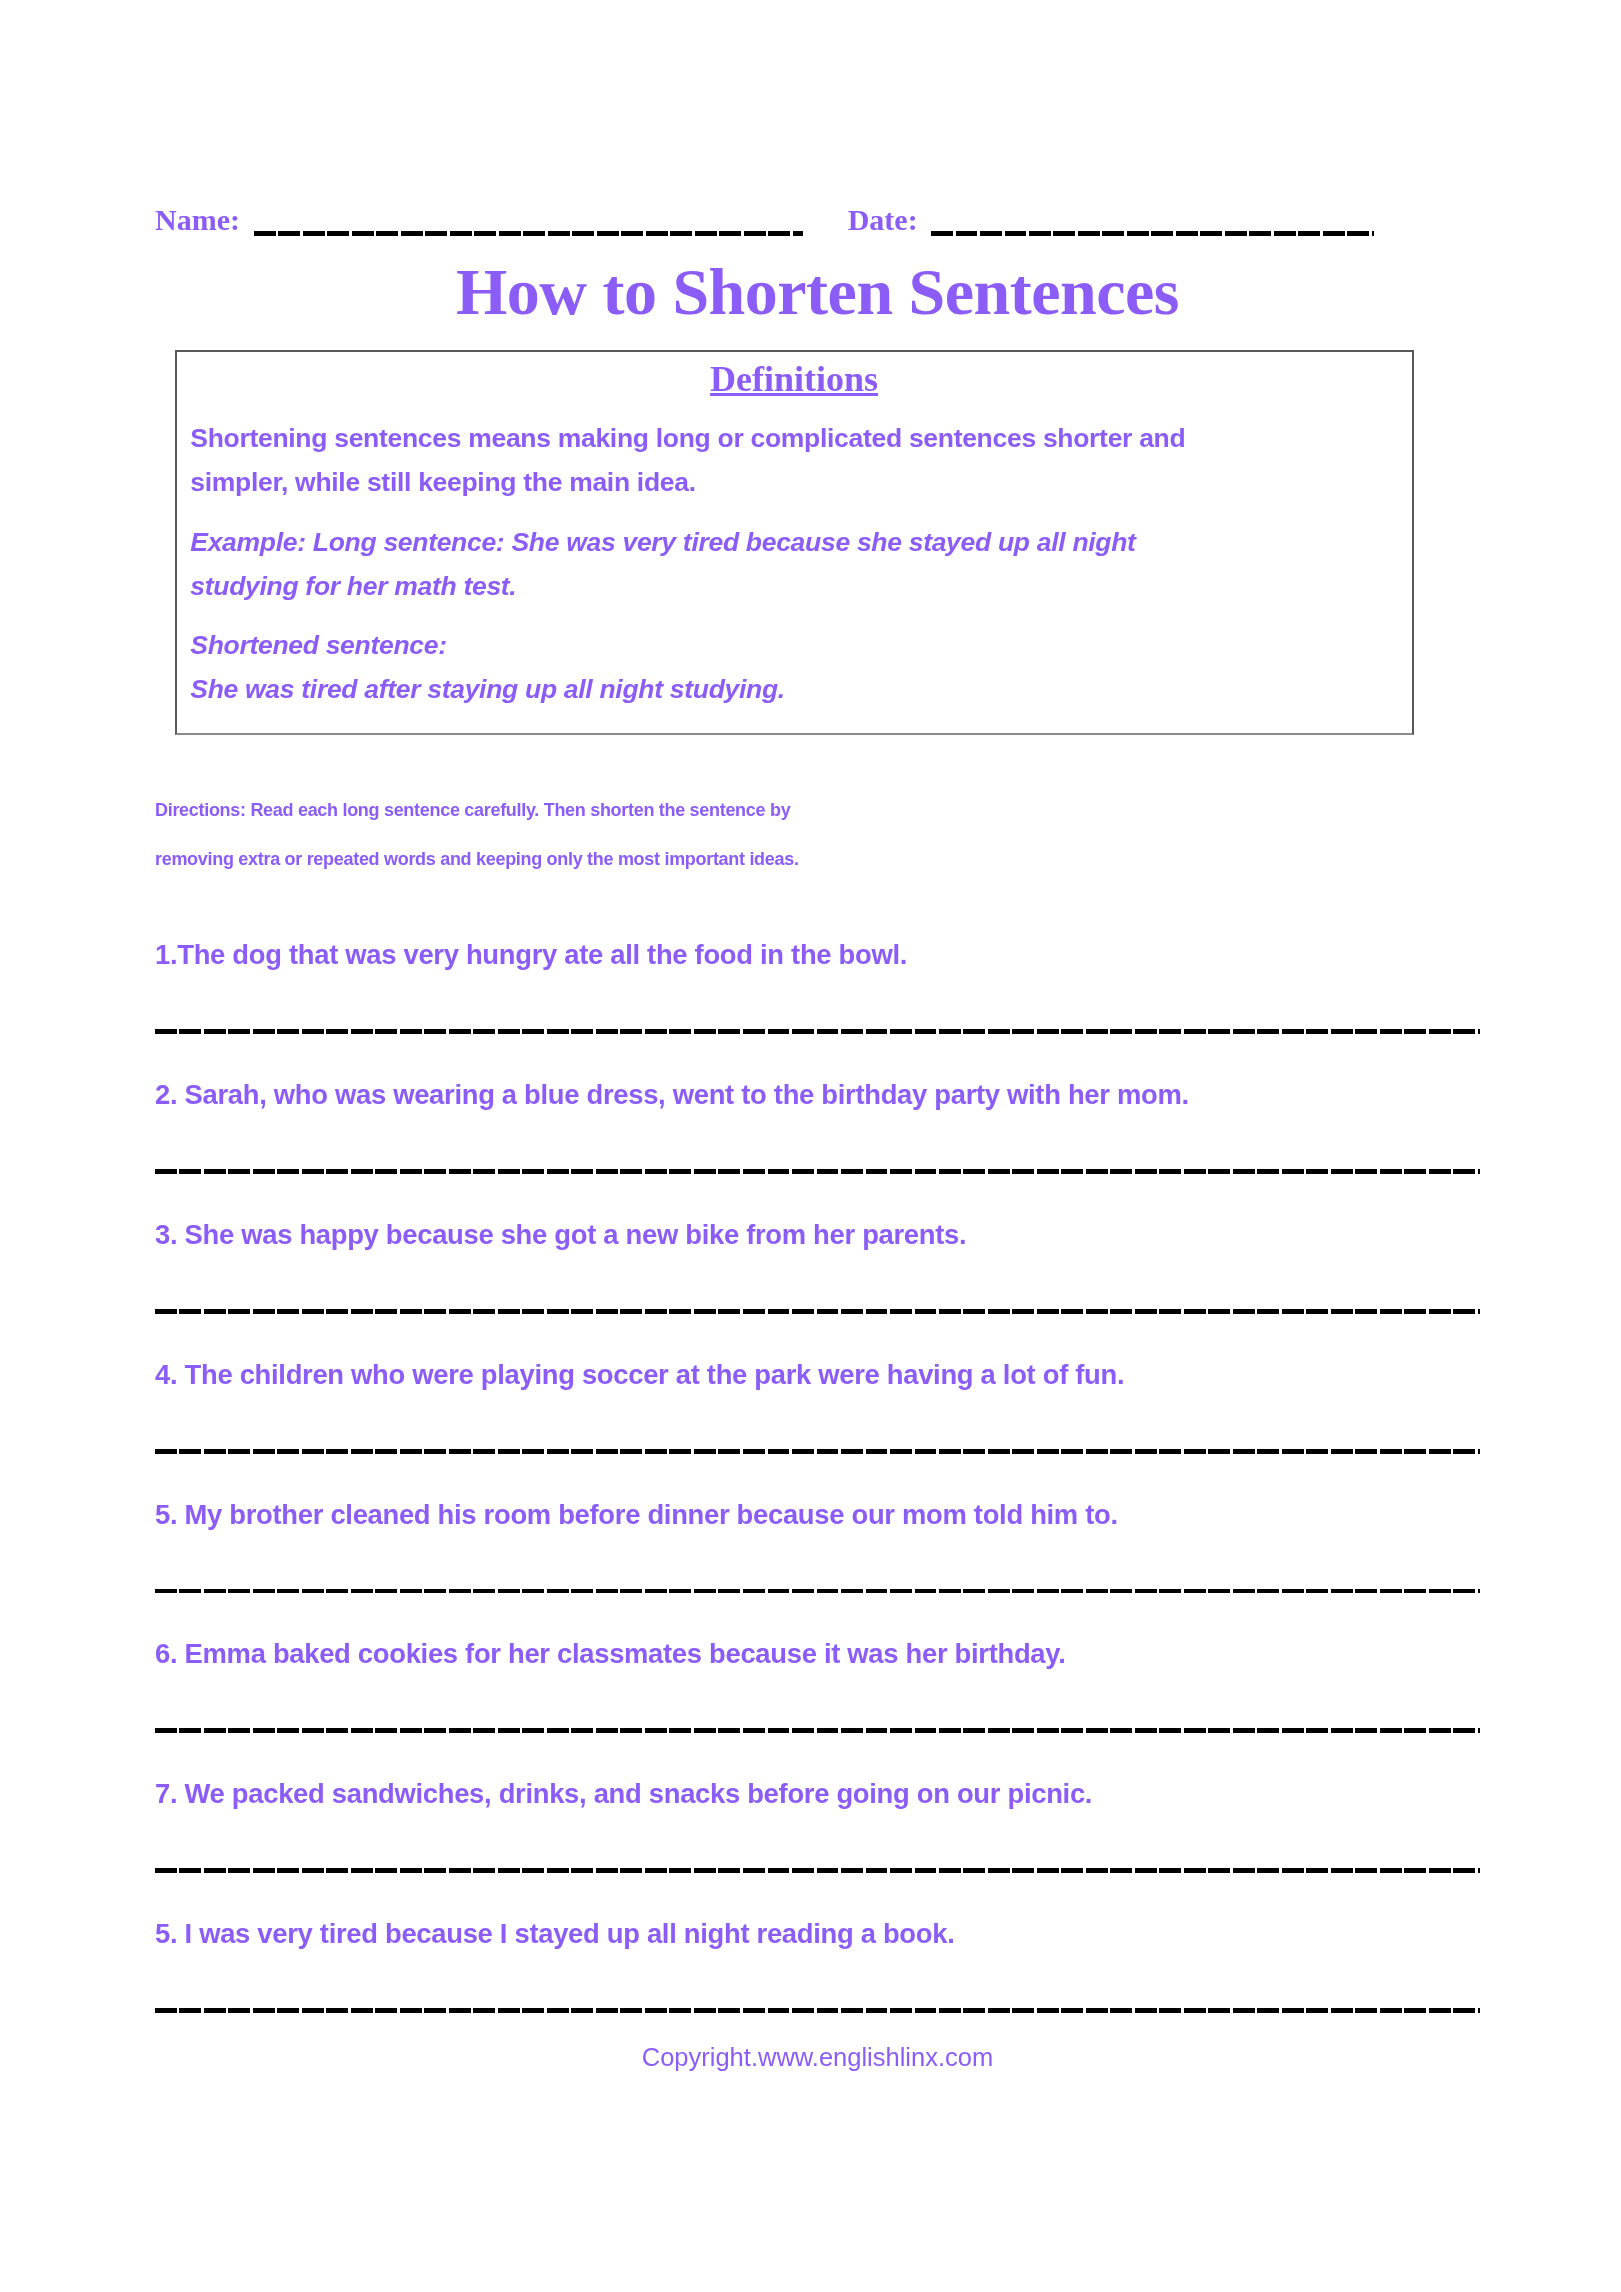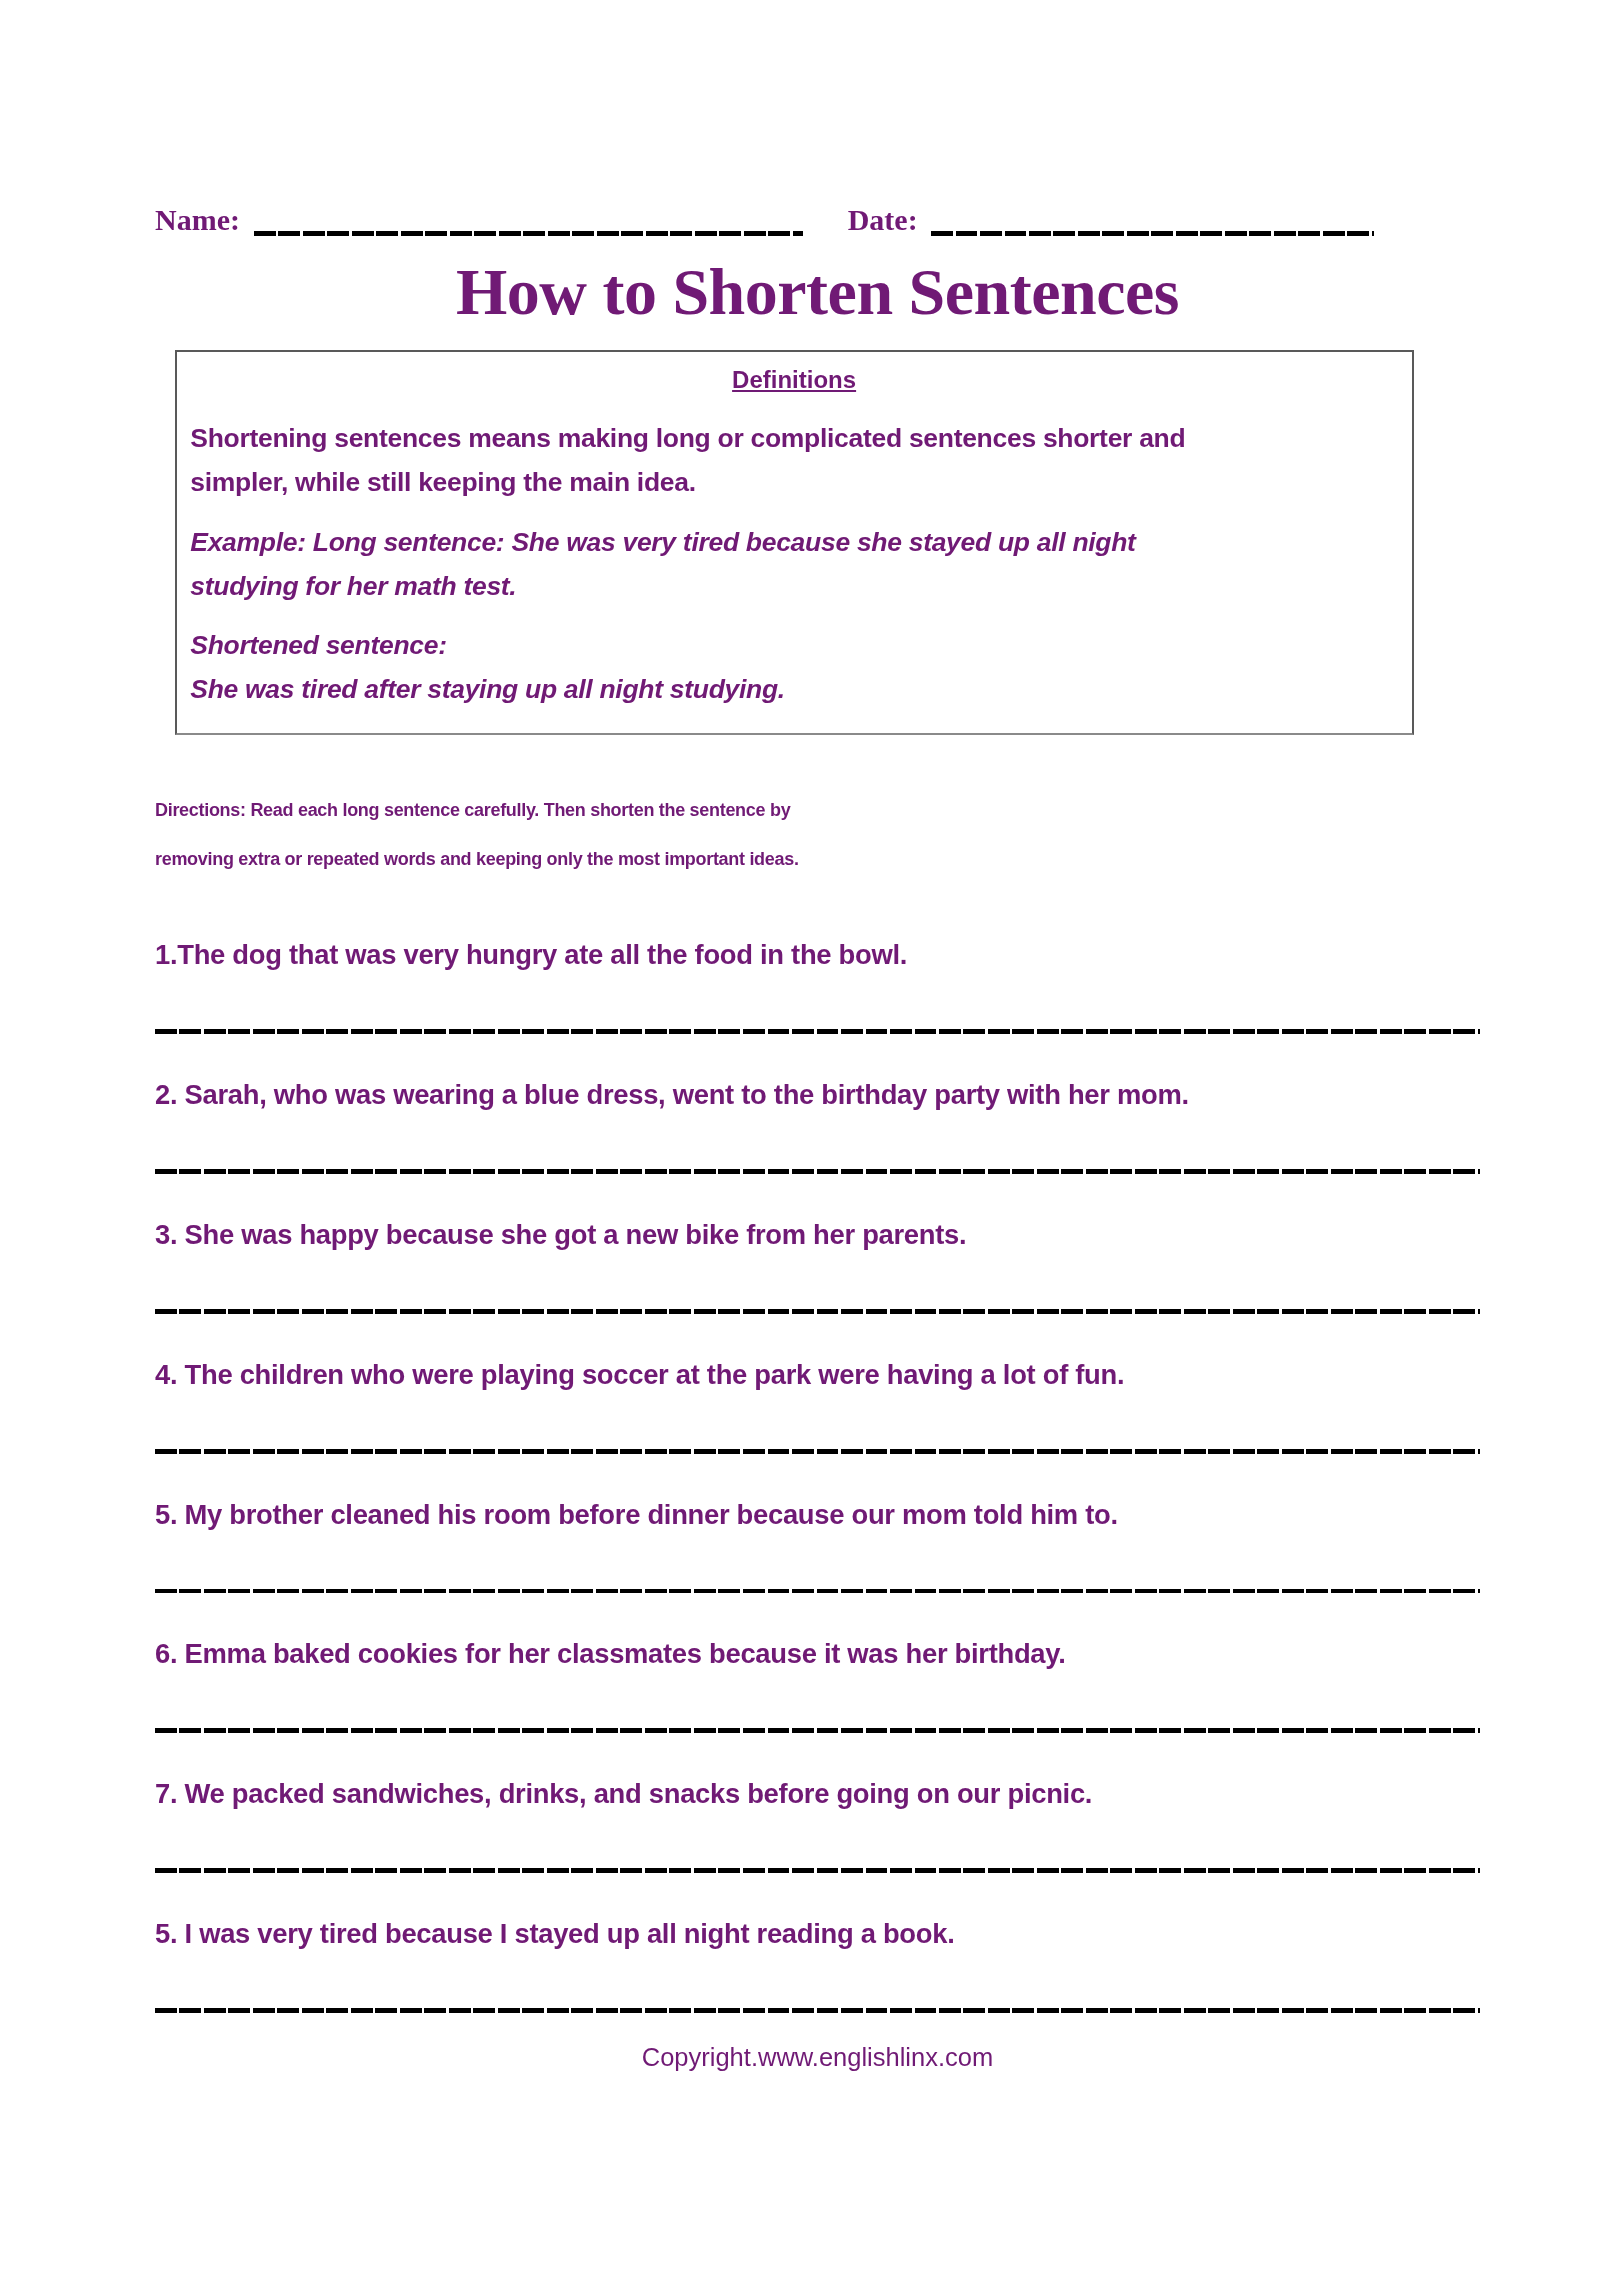--- a/index.html
+++ b/index.html
@@ -2,21 +2,21 @@
 <html><head>
 <meta charset="utf-8">
 <style>
   * { box-sizing: border-box; }
   html, body { margin: 0; padding: 0; background: #ffffff; }
   .page {
     position: relative;
     width: 1621px;
     height: 2293px;
     background: #ffffff;
-    color: #701a75;
+    color: #8b5cf6;
     overflow: hidden;
     font-family: "Liberation Sans", sans-serif;
   }
   .content {
     padding-left: 155px;
     padding-right: 141px;
   }
 
   
   .header-row {
@@ -55,23 +55,23 @@
     width: 1239px;
     margin-left: 19.6px;
     margin-top: 29px;
     border: 2px solid #595959;
     border-bottom-color: #8a8a8a;
     padding: 7.8px 13.7px 21.6px 13.7px;
     background: #ffffff;
   }
   .def-heading {
     text-align: center;
-    font-family: Liberation Sans, sans-serif;
+    font-family: Liberation Serif, serif;
     font-weight: 700;
-    font-size: 24px;
+    font-size: 36px;
     line-height: 41px;
     text-decoration: underline;
     margin-bottom: 7.8px;
   }
   .def-para {
     font-weight: 700;
     font-size: 26.5px;
     line-height: 44px;
     letter-spacing: -0.3px;
     white-space: pre-line;

